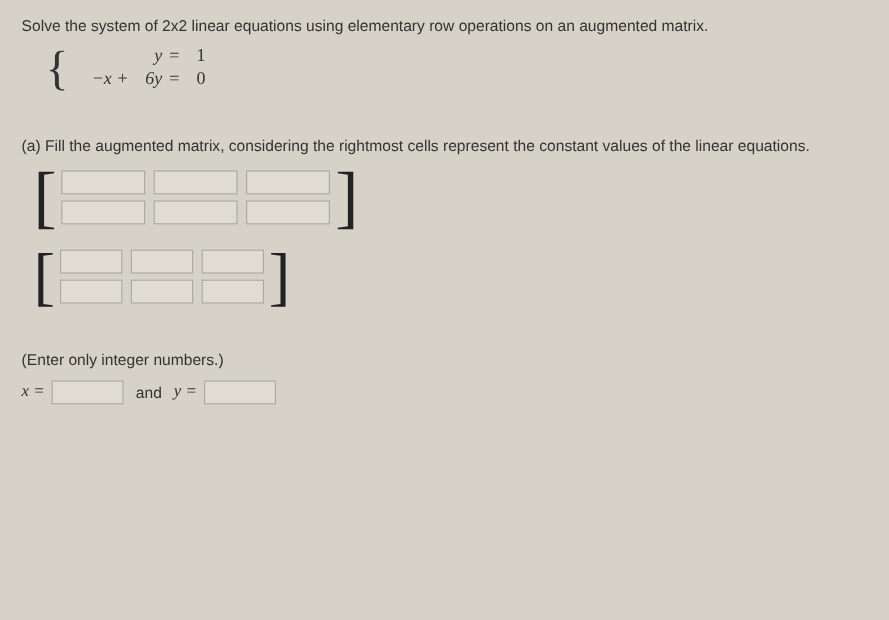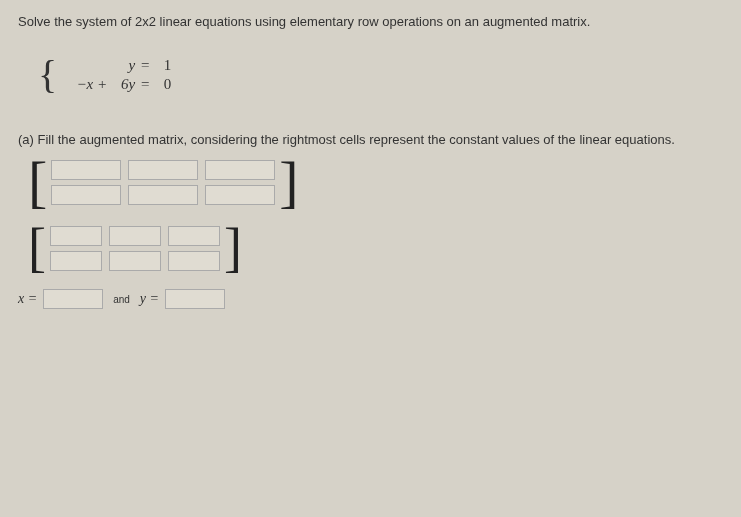--- a/index.html
+++ b/index.html
@@ -11,21 +11,21 @@
     width: 741px;
     height: 517px;
     box-sizing: border-box;
     overflow: hidden;
   }
   .page {
     padding: 14px 18px;
     font-size: 13px;
   }
   .question-title {
-    margin-bottom: 28px;
+    margin-bottom: 10px;
   }
   .system {
     display: flex;
     align-items: center;
     margin-bottom: 14px;
     margin-left: 20px;
     font-family: 'Times New Roman', serif;
     font-size: 15px;
   }
   .brace {
@@ -92,21 +92,21 @@
     font-size: 14px;
     margin-top: 6px;
   }
   .answer-input {
     width: 60px;
     height: 20px;
     background: #e0dcd2;
     border: 1px solid #aaa;
     box-sizing: border-box;
   }
-  .and-text { font-style: normal; font-family: Arial; font-size: 10px; margin: 0 4px;}
+  .and-text { font-style: normal; font-family: Arial; font-size: 13px; margin: 0 4px;}
 </style>
 </head>
 <body>
 
 <div class="page">
 
   <div class="question-title">Solve the system of 2x2 linear equations using elementary row operations on an augmented matrix.</div>
 
   <div class="system">
     <div class="brace">{</div>
@@ -150,20 +150,21 @@
       <input class="cell-input sm" style="">
       <input class="cell-input sm" style="">
       <input class="cell-input sm" style="">
       <input class="cell-input sm" style="">
       <input class="cell-input sm" style="">
       <input class="cell-input sm" style="">
     </div>
     <span class="bracket small">]</span>
   </div>
 
+  <div class="part-label">(Enter only integer numbers.)</div>
 
   <div class="answer-row">
     <span>x =</span>
     <input class="answer-input" style="">
     <span class="and-text">and</span>
     <span>y =</span>
     <input class="answer-input" style="">
   </div>
 
 </div>

